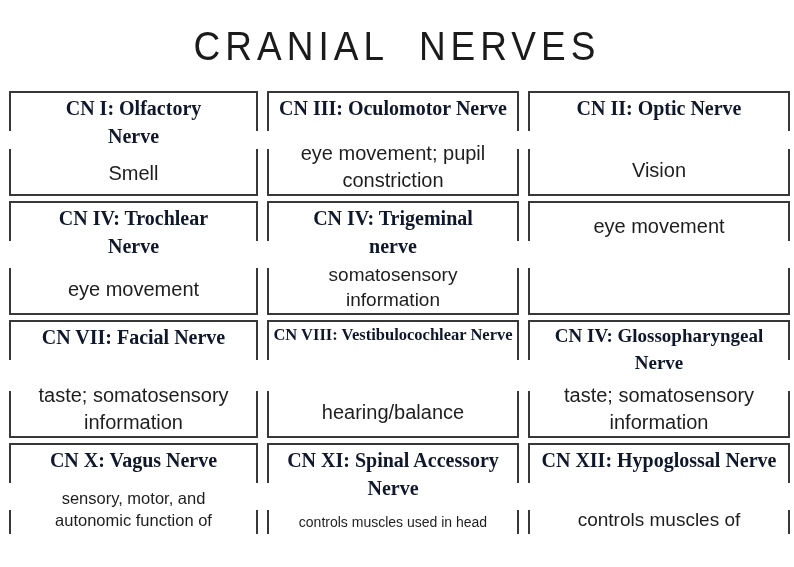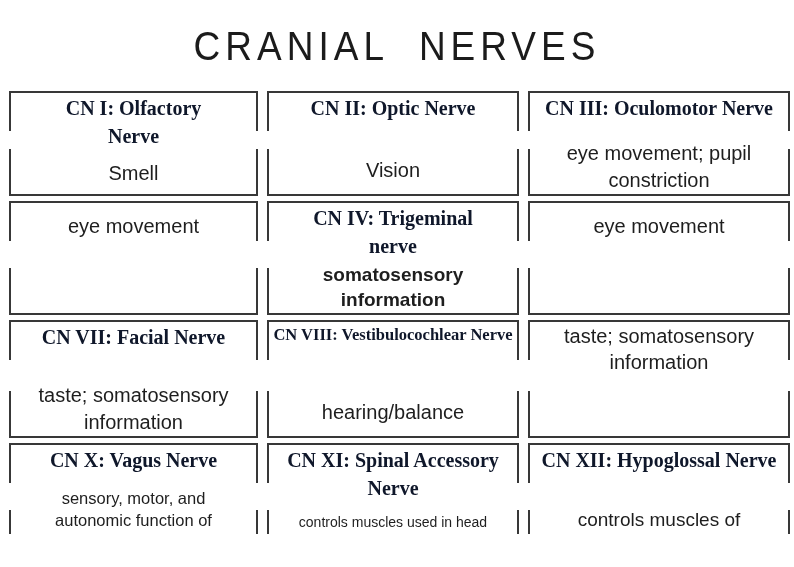--- a/index.html
+++ b/index.html
@@ -78,21 +78,21 @@
     min-height: 45px;
   }
   
   .c1 .cell-title  { max-width: 180px; }
   .c4 .cell-title  { max-width: 190px; }
   .c5 .cell-title  { max-width: 190px; }
   .c6 .cell-title  { max-width: 190px; }
   .c8 .cell-title  { font-size: 16.5px; }
   .c8 .cell-content { padding-left: 2px; padding-right: 2px; }
   .c9 .cell-title  { font-size: 19px; }
-  .c5 .cell-func   { font-size: 19px; max-width: 170px; font-weight: bold; }
+  .c5 .cell-func   { font-size: 19px; max-width: 170px; }
   .c10 .cell-func  { font-size: 16.5px; max-width: 180px; line-height: 1.35; }
   .c11 .cell-func  { font-size: 14px; max-width: 210px; line-height: 1.35; }
   .c12 .cell-func  { font-size: 19px; max-width: 165px; margin-top: 35px; }
 </style>
 </head>
 <body>
 
 <div class="page">
 
   <div class="page-title">CRANIAL NERVES</div>
@@ -101,42 +101,43 @@
 
     <div class="cell c1">
       <div class="frame-top"></div>
       <div class="frame-bottom"></div>
       <div class="cell-content">
         <div class="cell-title">CN I: Olfactory Nerve</div>
         <div class="cell-func">Smell</div>
       </div>
     </div>
 
+    <div class="cell c3">
+      <div class="frame-top"></div>
+      <div class="frame-bottom"></div>
+      <div class="cell-content">
+        <div class="cell-title">CN III: Oculomotor Nerve</div>
+        <div class="cell-func">eye movement; pupil constriction</div>
+      </div>
+    </div>
+
     <div class="cell c2">
       <div class="frame-top"></div>
       <div class="frame-bottom"></div>
       <div class="cell-content">
         <div class="cell-title">CN II: Optic Nerve</div>
         <div class="cell-func">Vision</div>
       </div>
     </div>
 
-    <div class="cell c3">
-      <div class="frame-top"></div>
-      <div class="frame-bottom"></div>
-      <div class="cell-content">
-        <div class="cell-title">CN III: Oculomotor Nerve</div>
-        <div class="cell-func">eye movement; pupil constriction</div>
-      </div>
-    </div>
-
     <div class="cell c4">
       <div class="frame-top"></div>
       <div class="frame-bottom"></div>
       <div class="cell-content">
+        <div class="cell-title">CN IV: Trochlear Nerve</div>
         <div class="cell-func">eye movement</div>
       </div>
     </div>
 
     <div class="cell c5">
       <div class="frame-top"></div>
       <div class="frame-bottom"></div>
       <div class="cell-content">
         <div class="cell-title">CN IV: Trigeminal nerve</div>
         <div class="cell-func">somatosensory information</div>
@@ -166,20 +167,21 @@
       <div class="cell-content">
         <div class="cell-title">CN VIII: Vestibulocochlear Nerve</div>
         <div class="cell-func">hearing/balance</div>
       </div>
     </div>
 
     <div class="cell c9">
       <div class="frame-top"></div>
       <div class="frame-bottom"></div>
       <div class="cell-content">
+        <div class="cell-title">CN IV: Glossopharyngeal Nerve</div>
         <div class="cell-func">taste; somatosensory information</div>
       </div>
     </div>
 
     <div class="cell c10">
       <div class="frame-top"></div>
       <div class="frame-bottom"></div>
       <div class="cell-content">
         <div class="cell-title">CN X: Vagus Nerve</div>
         <div class="cell-func">sensory, motor, and autonomic function of the viscera</div>

